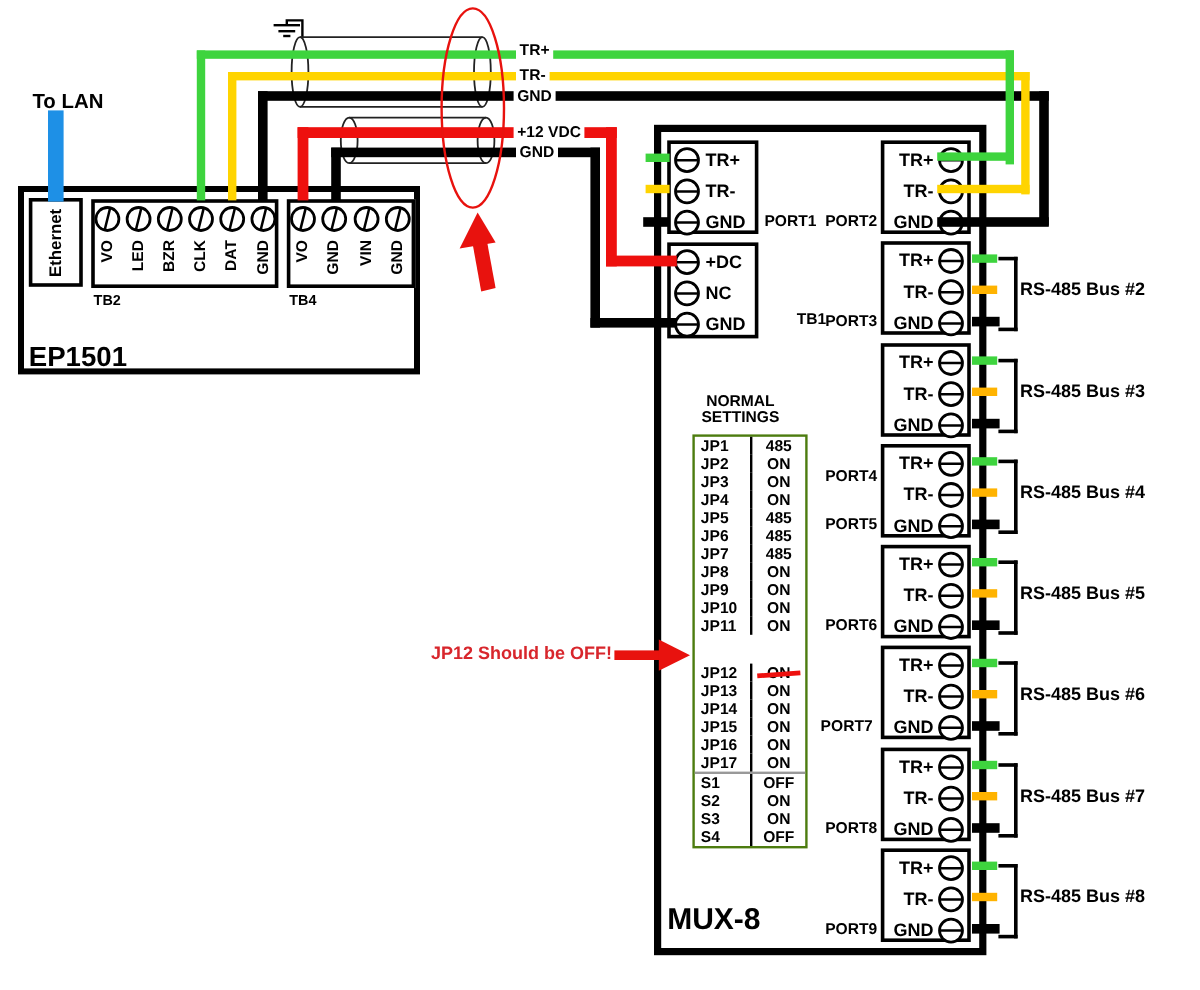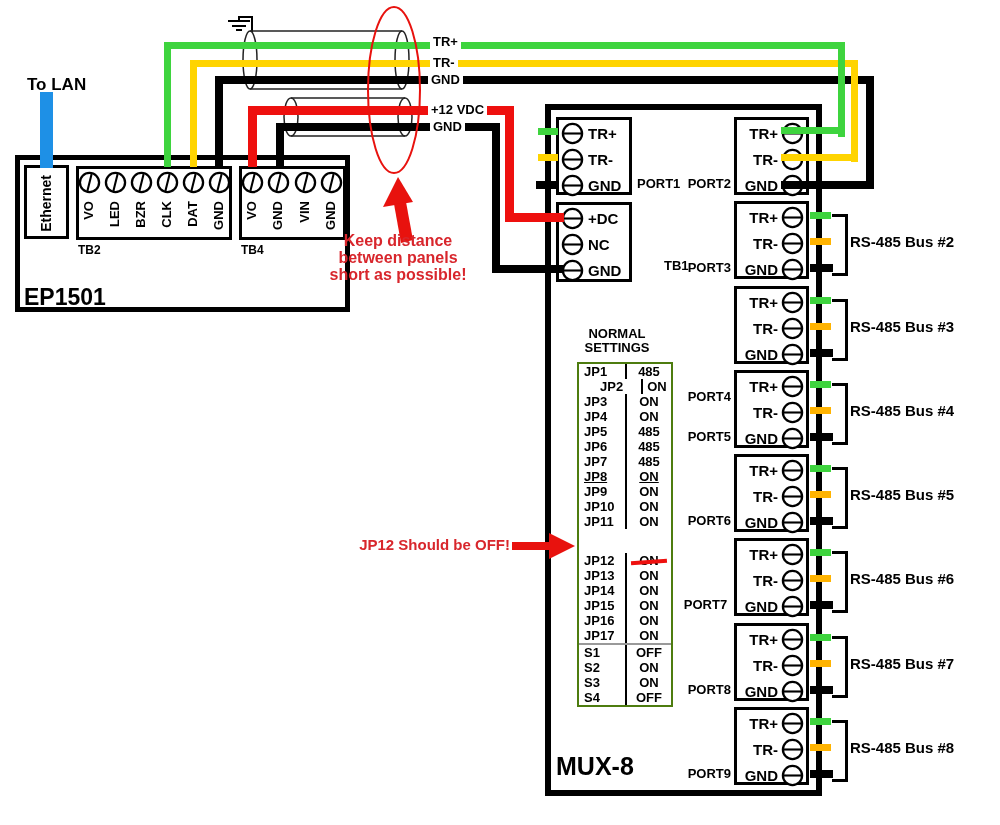--- a/index.html
+++ b/index.html
@@ -333,21 +333,21 @@
 
   <div class="abs" style="left:565px;top:327px;width:104px;text-align:center;font-weight:bold;font-size:13px;line-height:14px;z-index:2;">
     <div>NORMAL</div>
     <div>SETTINGS</div>
   </div>
   <div id="settings-table" class="abs" style="left:577px;top:362px;width:96px;height:345px;border:2px solid #4d7c0f;background:#fff;z-index:2;display:flex;flex-direction:column;">
       <div class="trow" style="height: 16px;">
         <span class="tlabel">JP1</span>
         <span class="tval">485</span>
       </div>
-      <div class="trow" style="height: 16px; padding-left: 16px;">
+      <div class="trow" style="height: 16px;">
         <span class="tlabel">JP2</span>
         <span class="tval">ON</span>
       </div>
       <div class="trow" style="height: 16px;">
         <span class="tlabel">JP3</span>
         <span class="tval">ON</span>
       </div>
       <div class="trow" style="height: 16px;">
         <span class="tlabel">JP4</span>
         <span class="tval">ON</span>
@@ -357,21 +357,21 @@
         <span class="tval">485</span>
       </div>
       <div class="trow" style="height: 16px;">
         <span class="tlabel">JP6</span>
         <span class="tval">485</span>
       </div>
       <div class="trow" style="height: 16px;">
         <span class="tlabel">JP7</span>
         <span class="tval">485</span>
       </div>
-      <div class="trow" style="height: 16px; text-decoration: underline;">
+      <div class="trow" style="height: 16px;">
         <span class="tlabel">JP8</span>
         <span class="tval">ON</span>
       </div>
       <div class="trow" style="height: 16px;">
         <span class="tlabel">JP9</span>
         <span class="tval">ON</span>
       </div>
       <div class="trow" style="height: 16px;">
         <span class="tlabel">JP10</span>
         <span class="tval">ON</span>
@@ -482,25 +482,20 @@
       <polygon points="549,533 549,559 575,546"></polygon>
     </g>
   </svg>
 
   <div class="wlabel" style="left:430px;top:34px;">TR+</div>
   <div class="wlabel" style="left:430px;top:55px;">TR-</div>
   <div class="wlabel" style="left:428px;top:72px;">GND</div>
   <div class="wlabel" style="left:428px;top:102px;">+12 VDC</div>
   <div class="wlabel" style="left:430px;top:119px;">GND</div>
 
-  <div class="note" style="left: 306px; top: 232px; width: 184px; text-align: center; font-size: 16px; line-height: 17px; color: rgb(216, 38, 44);">
-    <div>Keep distance</div>
-    <div>between panels</div>
-    <div>short as possible!</div>
-  </div>
   <div class="note" style="left: 340px; top: 536px; width: 170px; text-align: right; font-size: 15px; color: rgb(216, 38, 44);">JP12 Should be OFF!</div>
 
 <div class="abs" style="left: 77.5px; top: 171px; z-index: 4;">
       <svg width="23" height="23" viewBox="0 0 24 24">
         <circle cx="12" cy="12" r="10" fill="#fff" stroke="#000" stroke-width="2.4"></circle>
         <line x1="12" y1="2.8" x2="12" y2="21.2" stroke="#000" stroke-width="2.2" transform="rotate(14 12 12)"></line>
       </svg>
     </div>
     <div class="vlabel" style="left: 82px; top: 198px;"><span style="font-size: 13px;">VO</span></div>
     <div class="abs" style="left: 103.5px; top: 171px; z-index: 4;">

